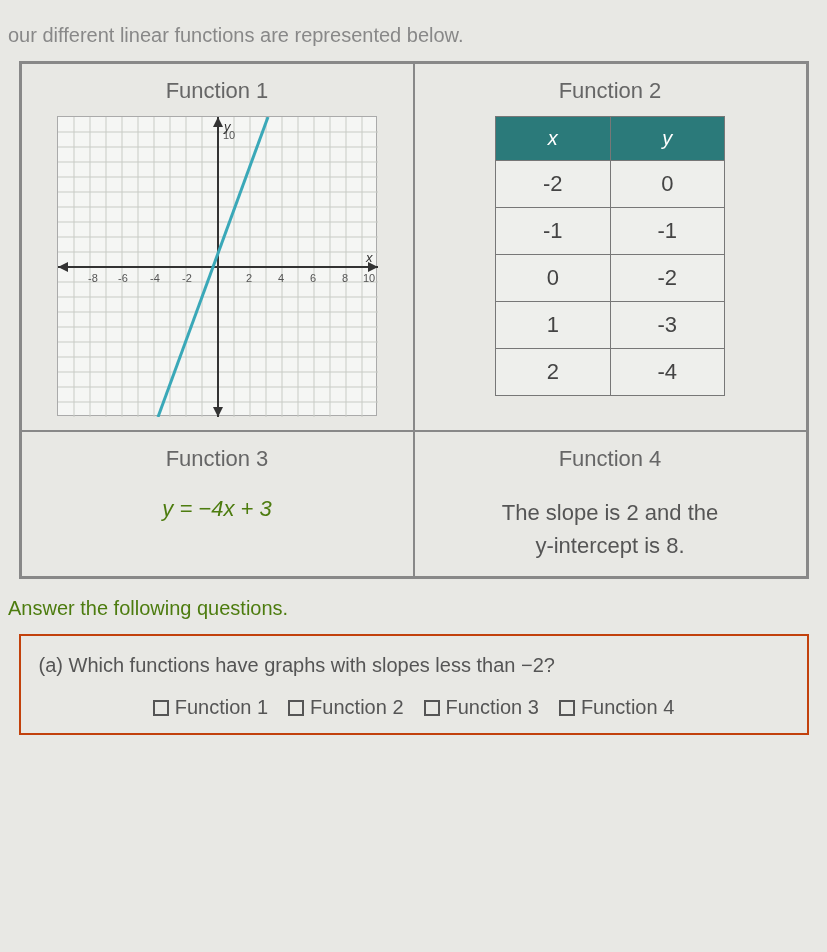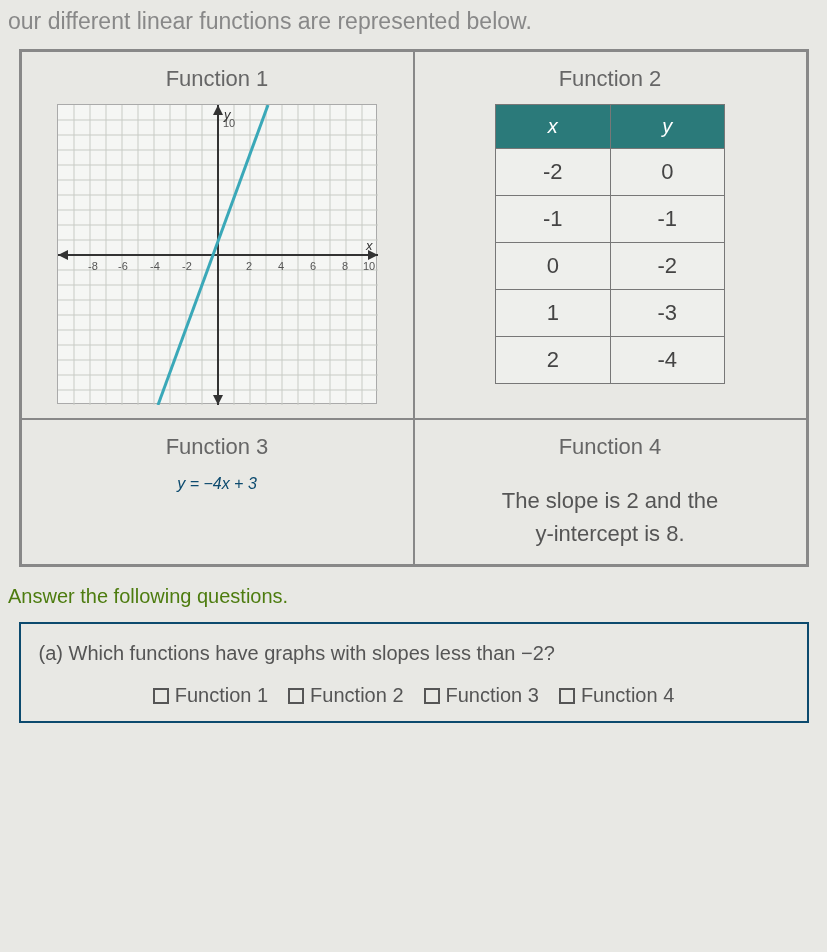--- a/index.html
+++ b/index.html
@@ -4,23 +4,24 @@
   <style>
     * { box-sizing: border-box; margin: 0; padding: 0; }
     body {
       font-family: Arial, sans-serif;
       background: #e8e8e4;
       width: 827px;
       color: #555;
       padding: 8px;
     }
     .intro {
-      font-size: 23px;
+      font-size: 20px;
       color: #888;
       margin-bottom: 14px;
+      margin-top: 16px;
     }
     .grid-container {
       border: 2px solid #888;
       width: 790px;
       margin: 0 auto;
     }
     .row { display: flex; }
     .cell {
       flex: 1;
       border: 1px solid #888;
@@ -57,39 +58,39 @@
     }
     .fn-table td {
       border: 1px solid #777;
       text-align: center;
       font-size: 22px;
       padding: 10px;
       color: #444;
       background: #eeefec;
     }
     .equation {
-      font-size: 16px;
-      color: #0c4a6e;
+      font-size: 22px;
+      color: #4d7c0f;
       font-style: italic;
-      margin-top: 3px;
+      margin-top: 12px;
     }
     .desc {
       font-size: 22px;
       color: #555;
       text-align: center;
       margin-top: 12px;
       line-height: 1.5;
     }
     .answer-intro {
       font-size: 20px;
       color: #4d7c0f;
       margin: 18px 0 14px 0;
     }
     .question-box {
-      border: 2px solid #0c4a6e;
+      border: 2px solid #c2410c;
       width: 790px;
       margin: 0 auto;
       padding: 14px 18px;
     }
     .q-text {
       font-size: 20px;
       color: #555;
       line-height: 1.5;
     }
     .checkbox-row {

